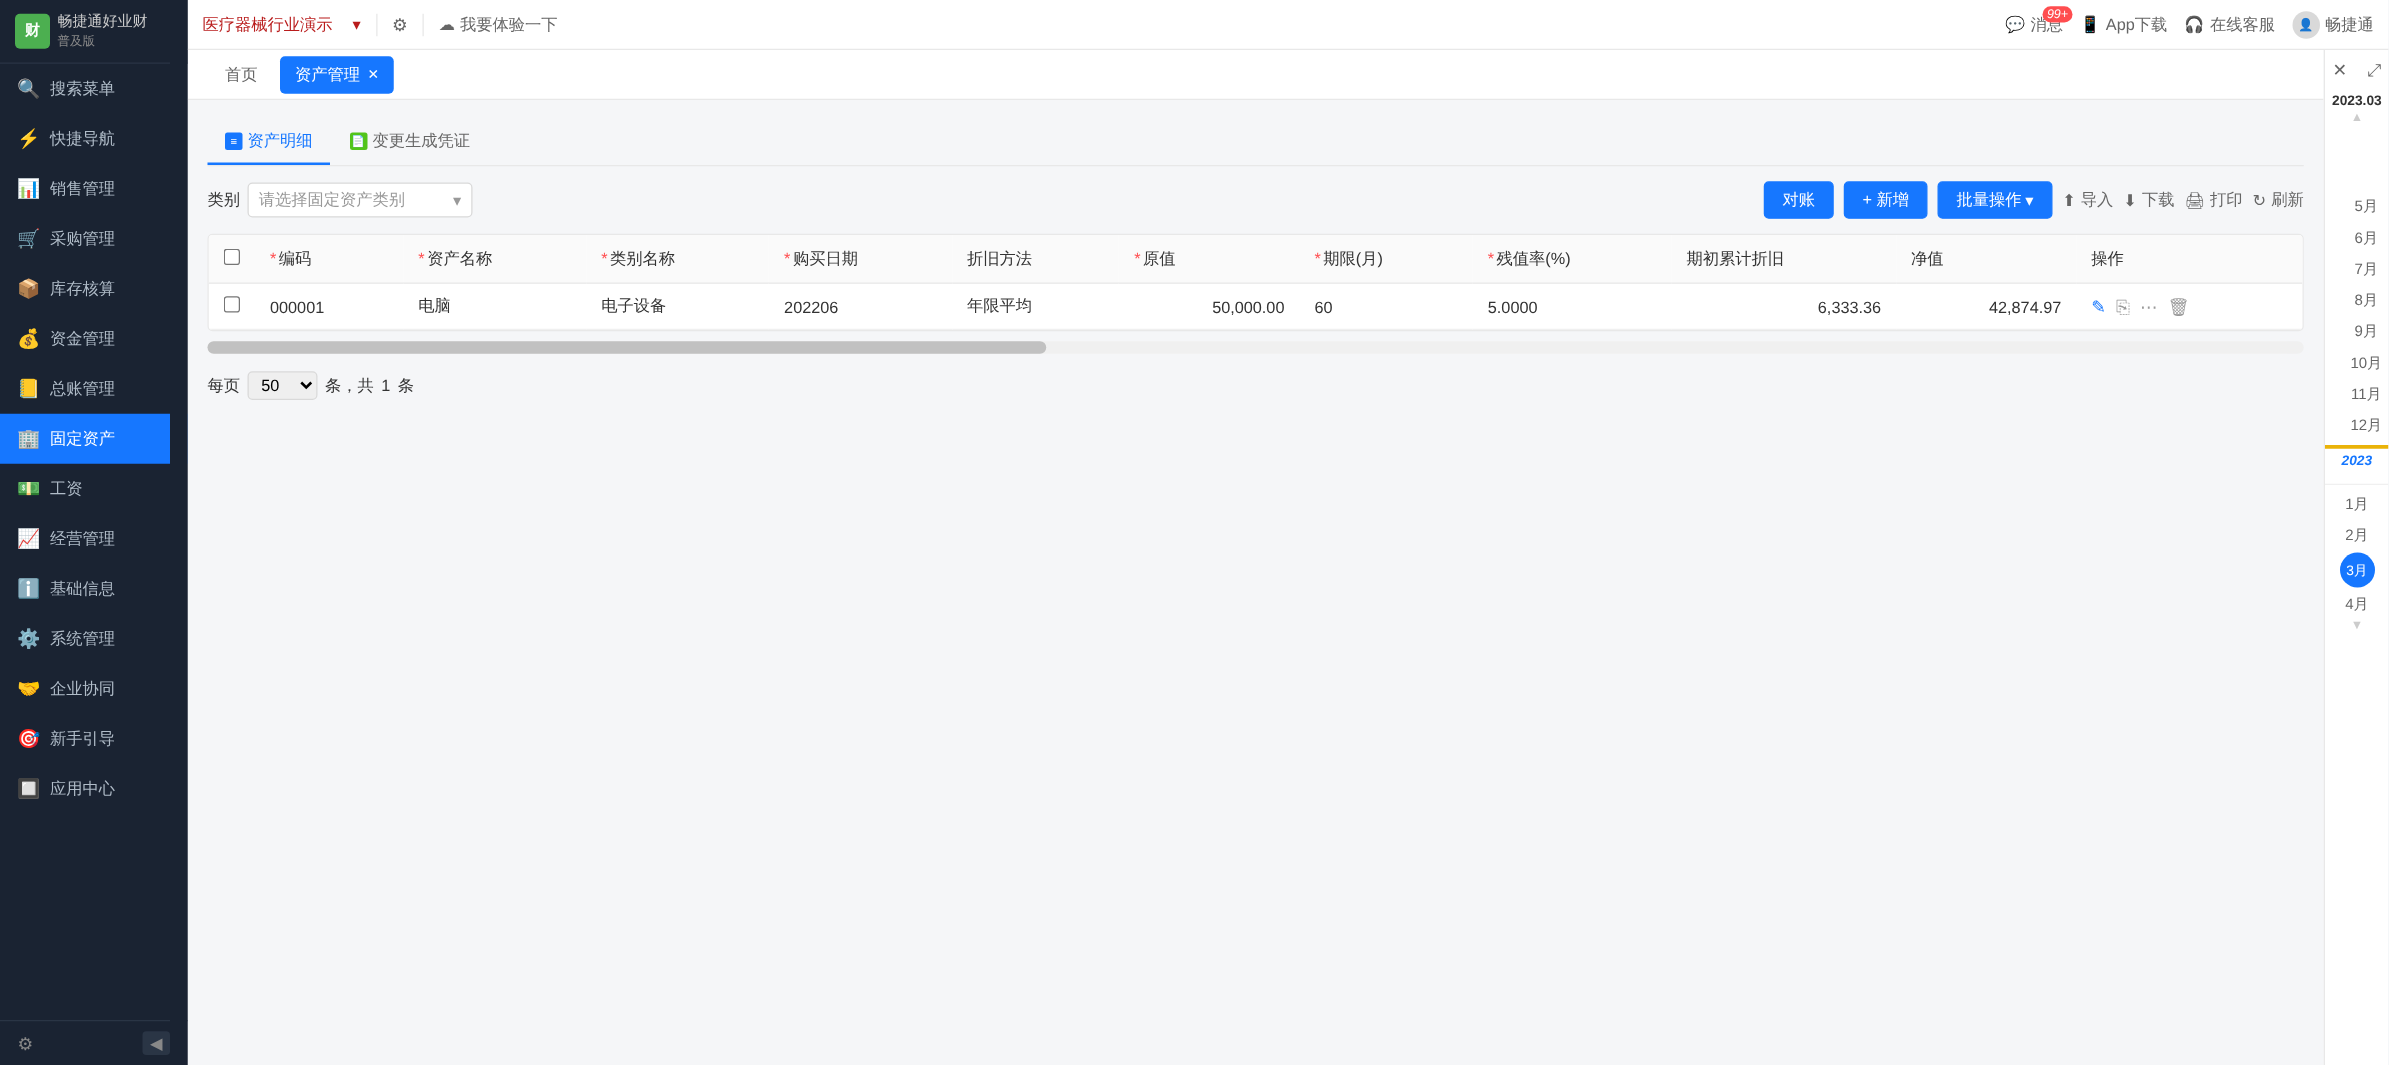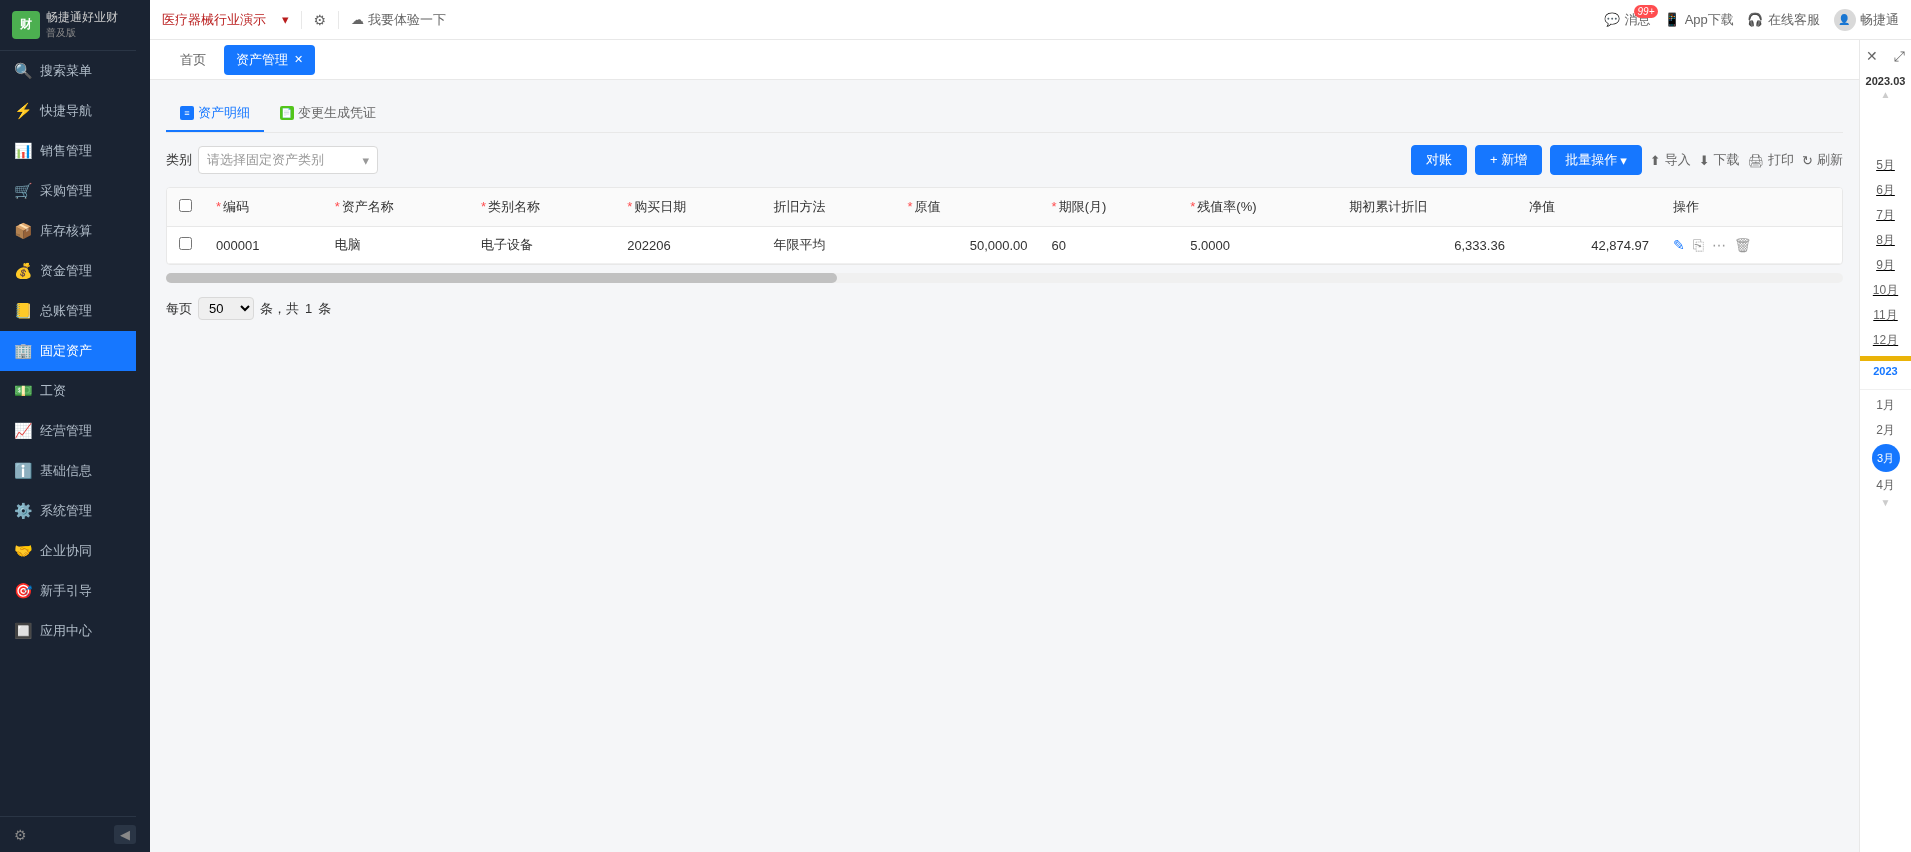--- a/index.html
+++ b/index.html
@@ -87,21 +87,21 @@
 
     
     .pagination { display: flex; align-items: center; gap: 6px; padding: 10px 0 4px 0; font-size: 13px; color: #333; }
     .page-size-select { border: 1px solid #d9d9d9; border-radius: 4px; padding: 2px 6px; font-size: 13px; }
 
     .scrollbar-track { height: 10px; background: #f0f0f0; border-radius: 5px; margin: 8px 0 4px 0; }
     .scrollbar-thumb { height: 10px; width: 40%; background: #c1c1c1; border-radius: 5px; }
 
     .right-side-panel { width: 52px; background: #fff; border-left: 1px solid #e8e8e8; display: flex; flex-direction: column; position: relative; overflow: hidden; }
     .rsp-top-icons { display: flex; justify-content: space-between; padding: 8px 6px; }
-    .rsp-months { display: flex; flex-direction: column; align-items: center; padding-top: 54px; gap: 2px; text-decoration: underline; }
+    .rsp-months { display: flex; flex-direction: column; align-items: flex-end; padding-top: 54px; gap: 2px; }
     .rsp-month { font-size: 12px; color: #666; width: 36px; text-align: center; padding: 3px 0; cursor: pointer; }
     .rsp-month.highlighted { background: #1677ff; color: #fff; border-radius: 50%; width: 28px; height: 28px; display: flex; align-items: center; justify-content: center; margin: 0 auto; font-size: 11px; }
     .rsp-prev-months { display: flex; flex-direction: column; align-items: center; margin-top: 8px; gap: 2px; border-top: 1px solid #f0f0f0; padding-top: 4px; }
     .rsp-scroll-up { color: #ccc; font-size: 10px; text-align: center; cursor: pointer; }
     .rsp-scroll-down { color: #ccc; font-size: 10px; text-align: center; cursor: pointer; }
   </style>
 </head>
 <body>
 
 <div class="sidebar">
@@ -361,21 +361,21 @@
       <div class="rsp-months">
         <div class="rsp-month prev-year">5月</div>
         <div class="rsp-month prev-year">6月</div>
         <div class="rsp-month prev-year">7月</div>
         <div class="rsp-month prev-year">8月</div>
         <div class="rsp-month prev-year">9月</div>
         <div class="rsp-month prev-year">10月</div>
         <div class="rsp-month prev-year">11月</div>
         <div class="rsp-month prev-year">12月</div>
       </div>
-      <div style="text-align:center;font-size:11px;color:#1677ff;font-weight:bold;padding:4px 0;border-top:5px solid #eab308;margin-top:4px;">2023</div>
+      <div style="text-align:center;font-size:11px;color:#1677ff;font-weight:bold;padding:4px 0;border-top:3px solid #eab308;margin-top:4px;font-style:italic;">2023</div>
       <div class="rsp-prev-months">
         <div class="rsp-month">1月</div>
         <div class="rsp-month">2月</div>
         <div class="rsp-month highlighted">3月</div>
         <div class="rsp-month">4月</div>
       </div>
       <div class="rsp-scroll-down">▼</div>
     </div>
   </div>
 </div>

